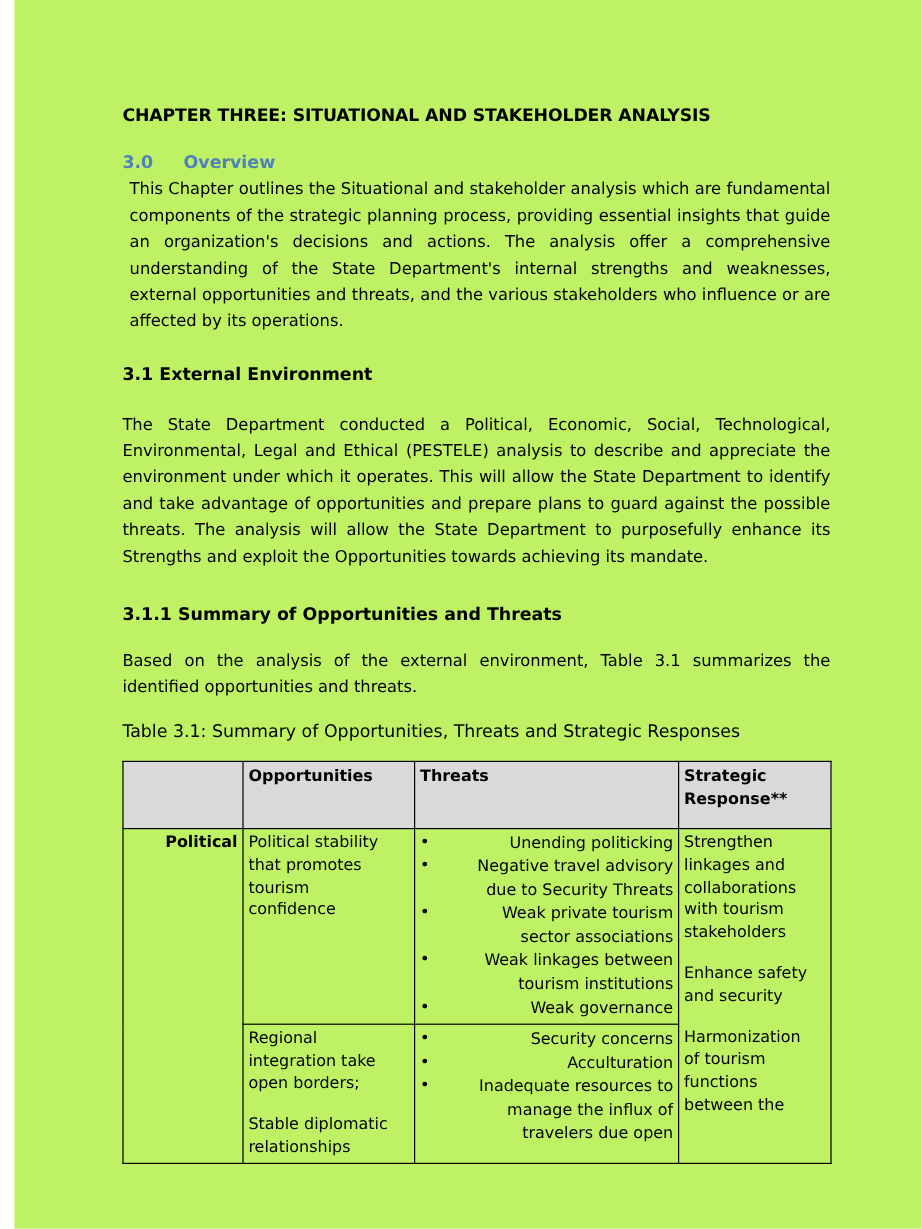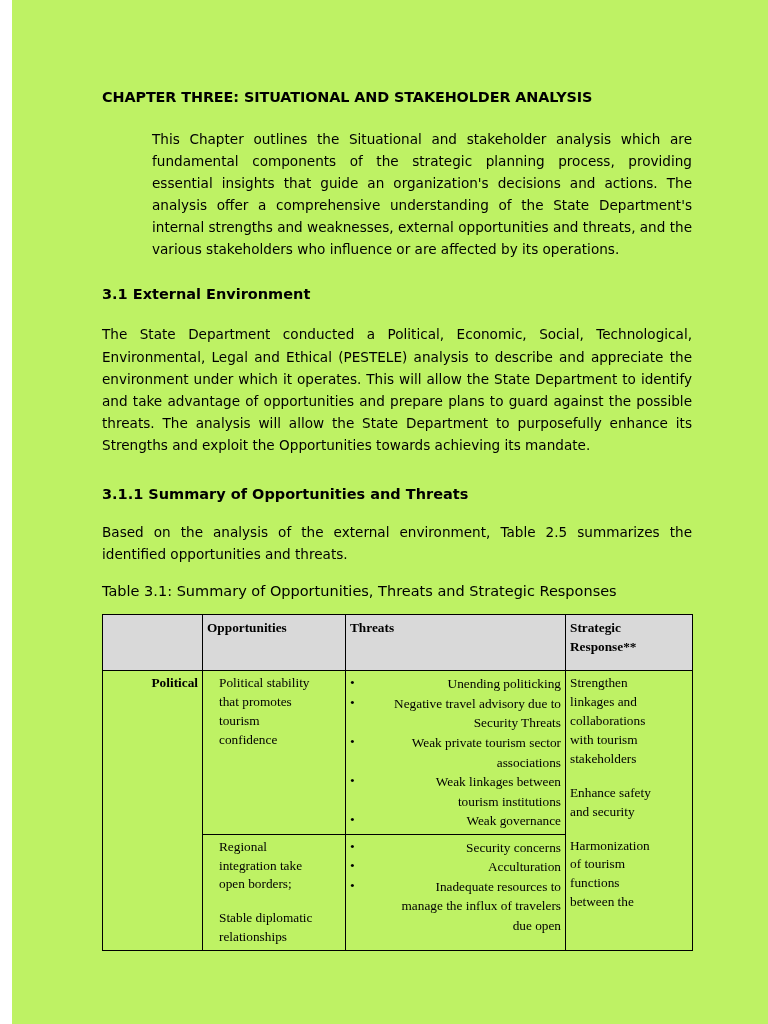--- a/index.html
+++ b/index.html
@@ -55,35 +55,33 @@
   
   p.body {
     font-size: 13.6px;
     line-height: 1.62;
     margin: 0;
     text-align: justify;
     text-justify: inter-word;
   }
   p.body.indent {
     padding-left: 6px;
-    margin-left: 44px;
   }
   .sp-18 { height: 18px; }
   .sp-20 { height: 20px; }
   .sp-26 { height: 26px; }
   .sp-30 { height: 30px; }
 
   
   table.sum {
     border-collapse: collapse;
     table-layout: fixed;
     width: 590px;
     margin-top: 14px;
     border: 1.4px solid #000;
-    font-family: Liberation Serif, serif;
   }
   table.sum col.c1 { width: 100px; }
   table.sum col.c2 { width: 143px; }
   table.sum col.c3 { width: 220px; }
   table.sum col.c4 { width: 127px; }
 
   table.sum th, table.sum td {
     border: 1.4px solid #000;
     vertical-align: top;
     padding: 3px 4px 3px 4px;
@@ -97,21 +95,21 @@
     font-weight: bold;
     height: 48px;
     padding-top: 4px;
   }
   table.sum td.rowhead {
     font-weight: bold;
     padding-left: 3px;
     text-align: right;
   }
   table.sum td.cell-op {
-    padding-left: 16px;
+    padding-left: 4px;
     margin-top: 24px;
   }
   table.sum td.cell-sr {
     padding-left: 4px;
     margin-top: 21px;
   }
   ul.bul {
     list-style: none;
     margin: 0;
     padding: 0;
@@ -134,38 +132,39 @@
   .gap { display: block; height: 15px; }
 </style>
 </head>
 <body>
 
 <div class="page">
   <div class="content">
 
     <h1 class="chapter-title">CHAPTER THREE: SITUATIONAL AND STAKEHOLDER ANALYSIS</h1>
 
+    <h2 class="h2-blue">3.0     Overview</h2>
 
     <p class="body indent">This Chapter outlines the Situational and stakeholder analysis which are fundamental components of the strategic planning process, providing essential insights that guide an organization's decisions and actions. The analysis offer a comprehensive understanding of the State Department's internal strengths and weaknesses, external opportunities and threats, and the various stakeholders who influence or are affected by its operations.</p>
 
     <div class="sp-26"></div>
 
     <h3 class="h3-plain">3.1 External Environment</h3>
 
     <div class="sp-20"></div>
 
     <p class="body">The State Department conducted a Political, Economic, Social, Technological, Environmental, Legal and Ethical (PESTELE) analysis to describe and appreciate the environment under which it operates.  This will allow the State Department to identify and take advantage of opportunities and prepare plans to guard against the possible threats. The analysis will allow the State Department to purposefully enhance its Strengths and exploit the Opportunities towards achieving its mandate.</p>
 
     <div class="sp-30"></div>
 
     <h3 class="h3-plain">3.1.1 Summary of Opportunities and Threats</h3>
 
     <div class="sp-18"></div>
 
-    <p class="body">Based on the analysis of the external environment, Table 2.5 summarizes the identified opportunities and threats.</p>
+    <p class="body">Based on the analysis of the external environment, Table 3.1 summarizes the identified opportunities and threats.</p>
 
     <div class="sp-18"></div>
 
     <div class="h3-plain">Table 3.1: Summary of Opportunities, Threats and Strategic Responses</div>
 
     <table class="sum">
       <colgroup>
         <col class="c1">
           <col class="c2">
           <col class="c3">

